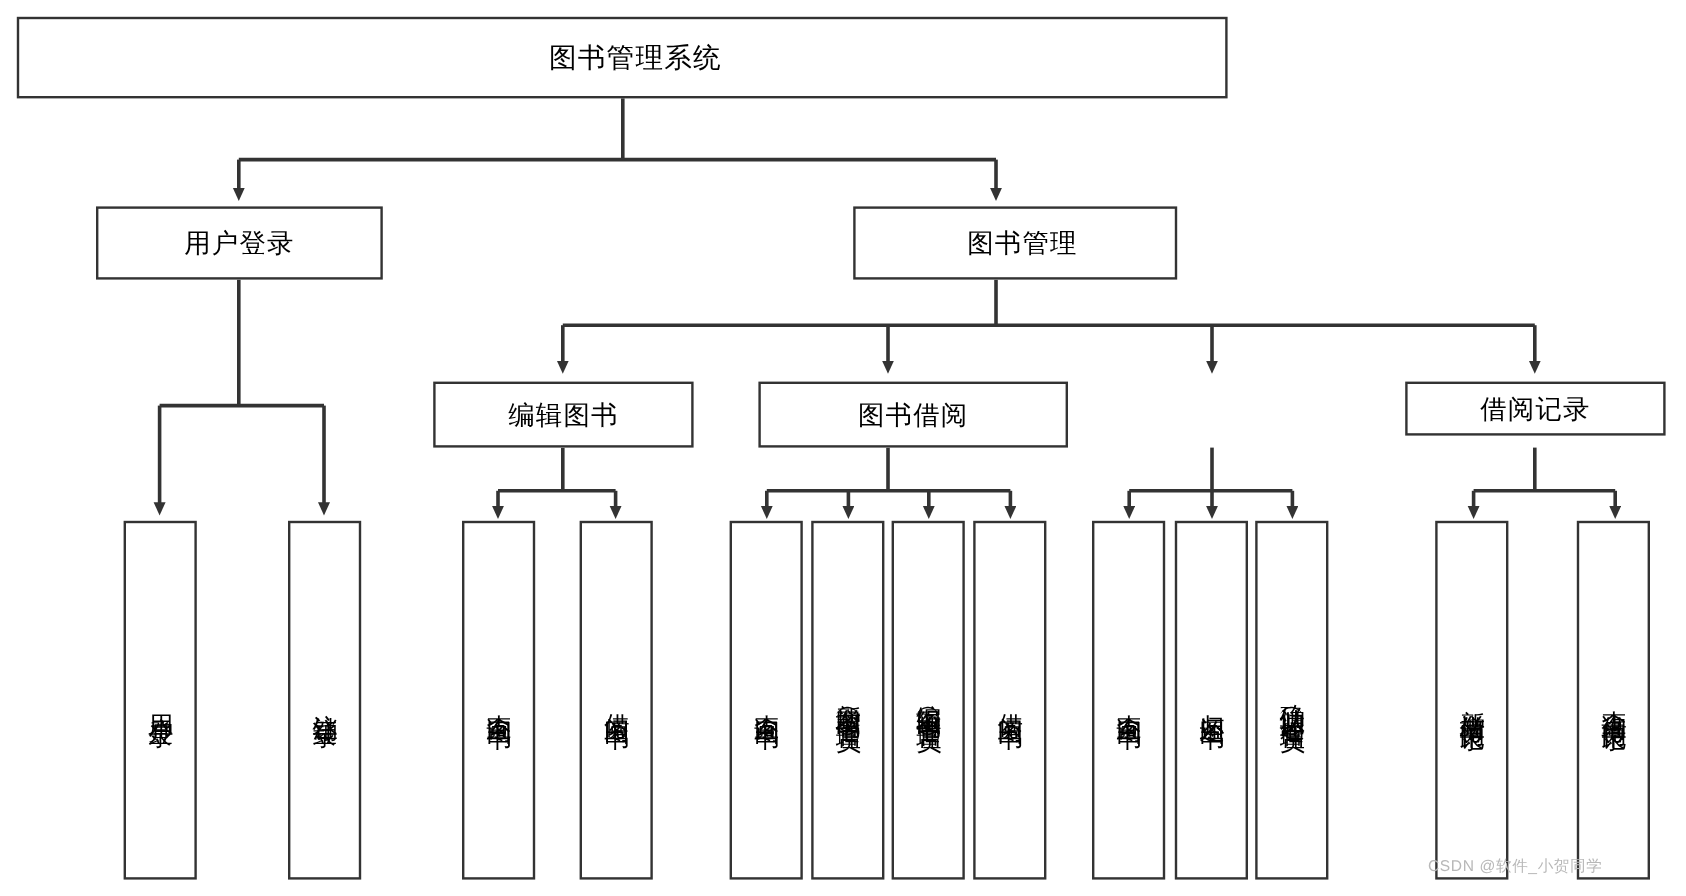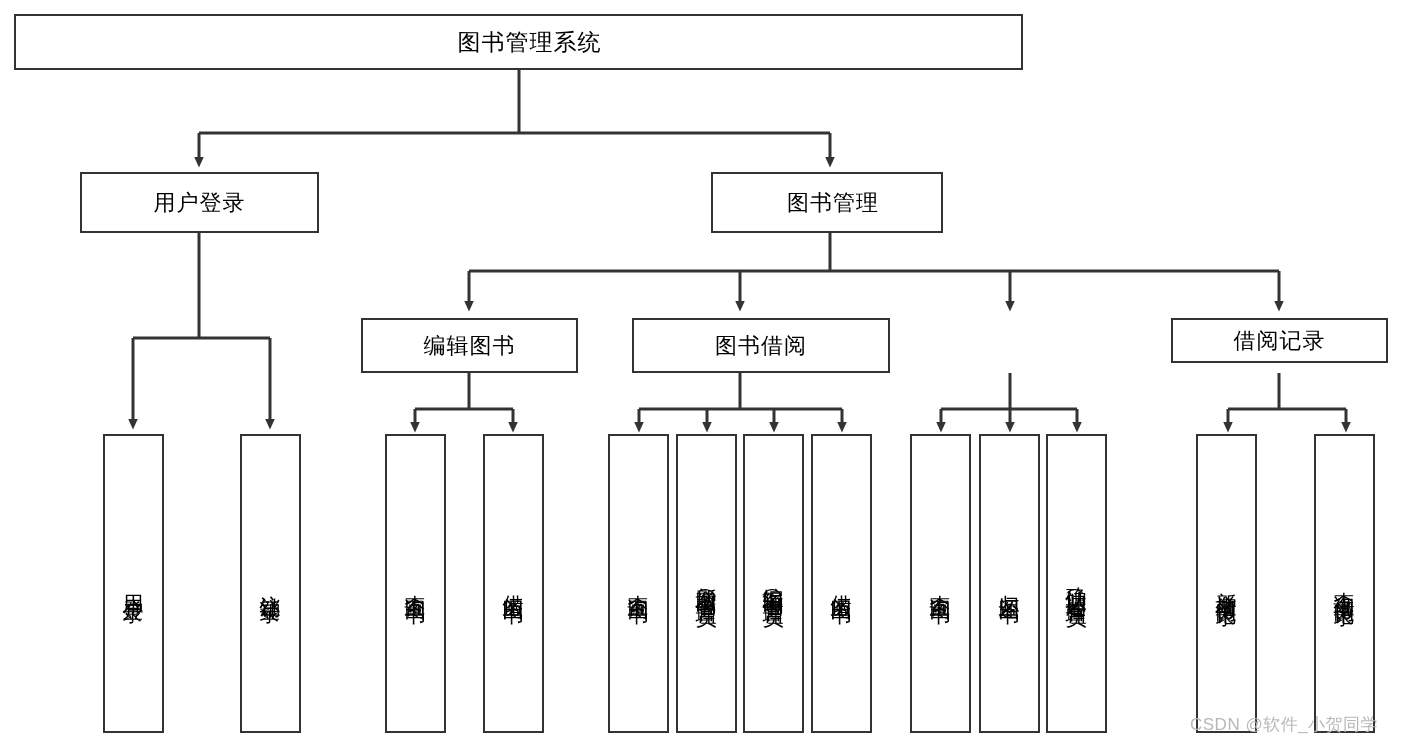--- a/index.html
+++ b/index.html
@@ -48,21 +48,21 @@
     line-height:1;
     white-space:nowrap;
   }
   svg.links{
     position:absolute;left:0;top:0;width:1405px;height:747px;
     pointer-events:none;
   }
   .watermark{
     position:absolute;
     left:1190px;top:713px;
-    font-size:17px;
+    font-size:13px;
     color:#b8b8b8;
     letter-spacing:0.5px;
     white-space:nowrap;
   }
 </style>
 </head>
 <body>
 
 <div id="diagram">
 
@@ -109,29 +109,29 @@
       <path d="M1010,409 L1010,423" marker-end="url(#arrow)"></path>
       <path d="M1077,409 L1077,423" marker-end="url(#arrow)"></path>
 
       <path d="M1279,373 L1279,409"></path>
       <path d="M1228,409 L1346,409"></path>
       <path d="M1228,409 L1228,423" marker-end="url(#arrow)"></path>
       <path d="M1346,409 L1346,423" marker-end="url(#arrow)"></path>
     </g>
   </svg>
 
-  <div class="node horiz root" style="left:14px;top:14px;width:1009px;height:56px;padding-left:22px;">
+  <div class="node horiz root" style="left:14px;top:14px;width:1009px;height:68px;padding-left:22px;">
     <span class="label">图书管理系统</span>
   </div>
 
   <div class="node horiz" style="left:80px;top:172px;width:239px;height:61px;">
     <span class="label">用户登录</span>
   </div>
 
-  <div class="node horiz" style="left:711px;top:172px;width:232px;height:61px;padding-left:12px;">
+  <div class="node horiz" style="left:711px;top:172px;width:270px;height:61px;padding-left:12px;">
     <span class="label">图书管理</span>
   </div>
 
   <div class="node horiz" style="left:361px;top:318px;width:217px;height:55px;">
     <span class="label">编辑图书</span>
   </div>
 
   <div class="node horiz" style="left:632px;top:318px;width:258px;height:55px;">
     <span class="label">图书借阅</span>
   </div>

